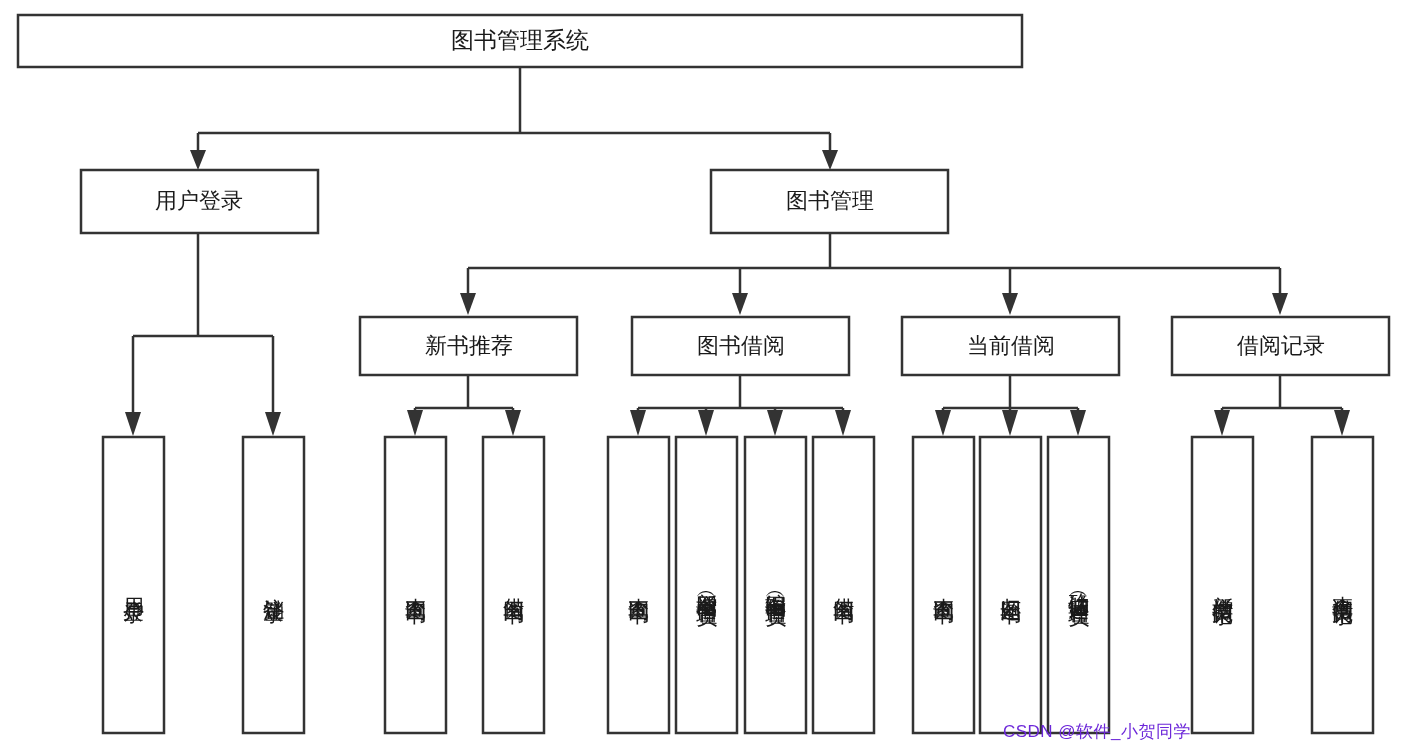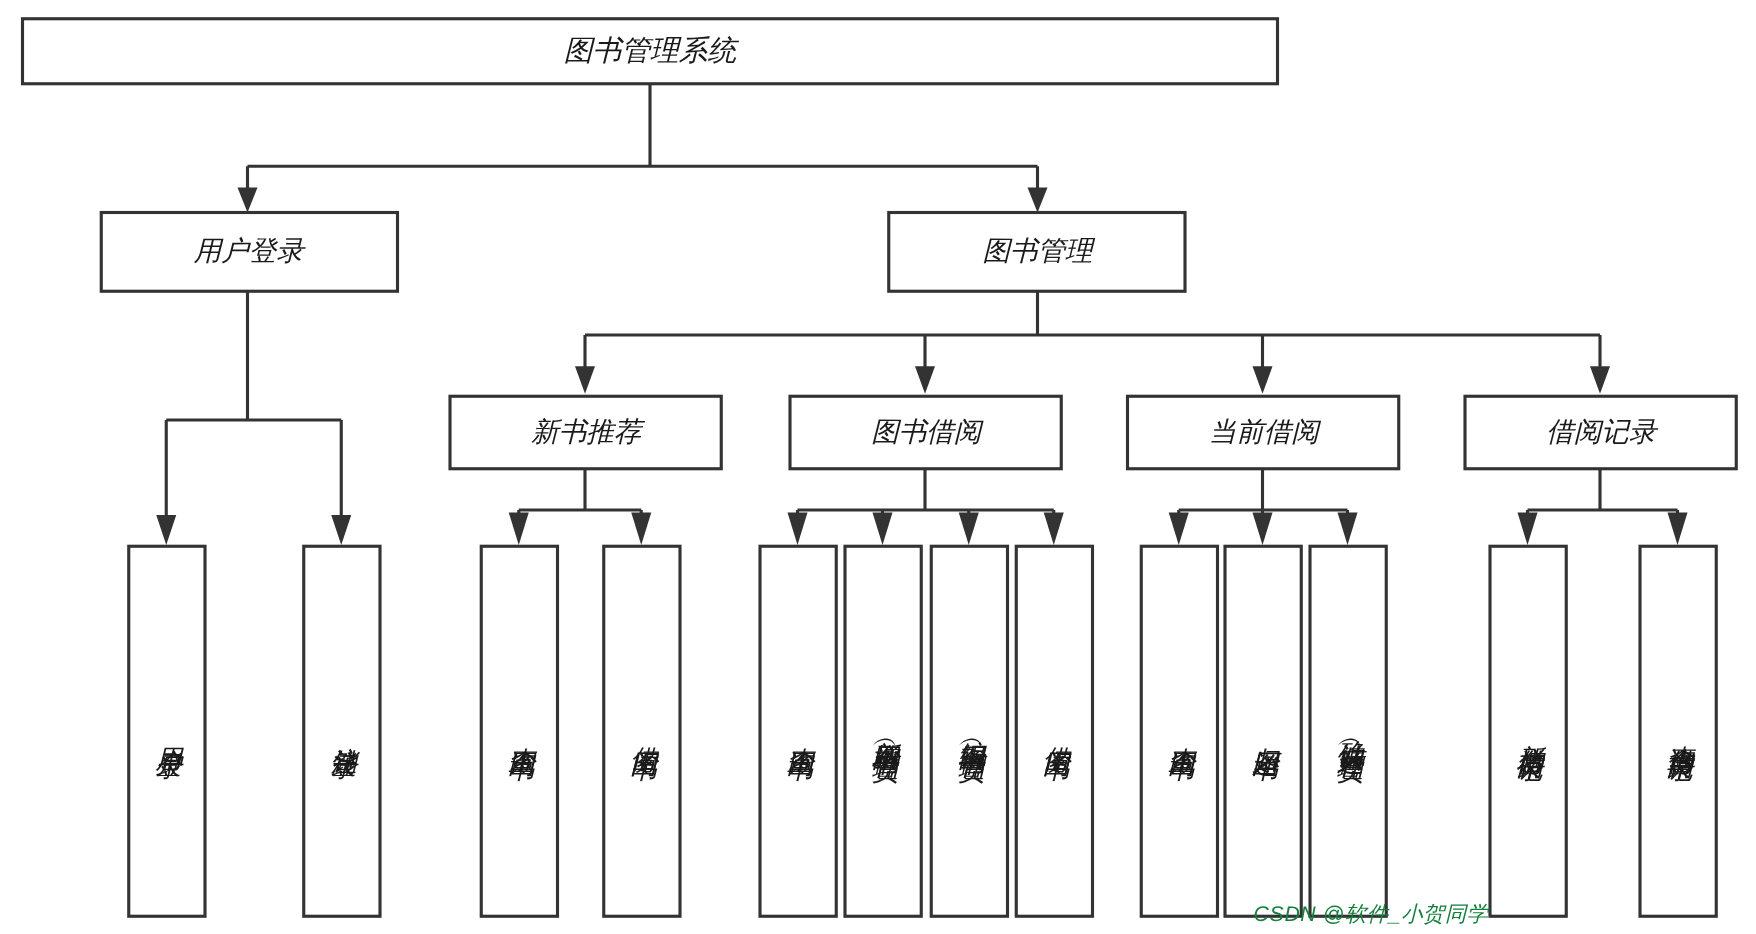--- a/index.html
+++ b/index.html
@@ -10,21 +10,20 @@
   body {
     width: 1405px;
     height: 747px;
     font-family: "Liberation Sans", "DejaVu Sans", sans-serif;
     overflow: hidden;
   }
   #diagram-root {
     position: relative;
     width: 1197px;
     height: 747px;
-    font-style: italic;
   }
   svg#chart-svg {
     position: absolute;
     top: 0; left: 0;
     width: 1405px;
     height: 747px;
     display: block;
   }
   .node-box {
     fill: #ffffff;
@@ -70,21 +69,21 @@
     justify-content: center;
     white-space: nowrap;
     pointer-events: none;
   }
   #watermark {
     position: absolute;
     right: 6px;
     bottom: 4px;
     font-family: "Liberation Sans", "DejaVu Sans", sans-serif;
     font-size: 17px;
-    color: #15803d;
+    color: #6d28d9;
     letter-spacing: 0.5px;
     white-space: nowrap;
   }
 </style>
 </head>
 <body>
 
 <div id="diagram-root">
 
   <svg id="chart-svg" viewBox="0 0 1405 747" xmlns="http://www.w3.org/2000/svg">

